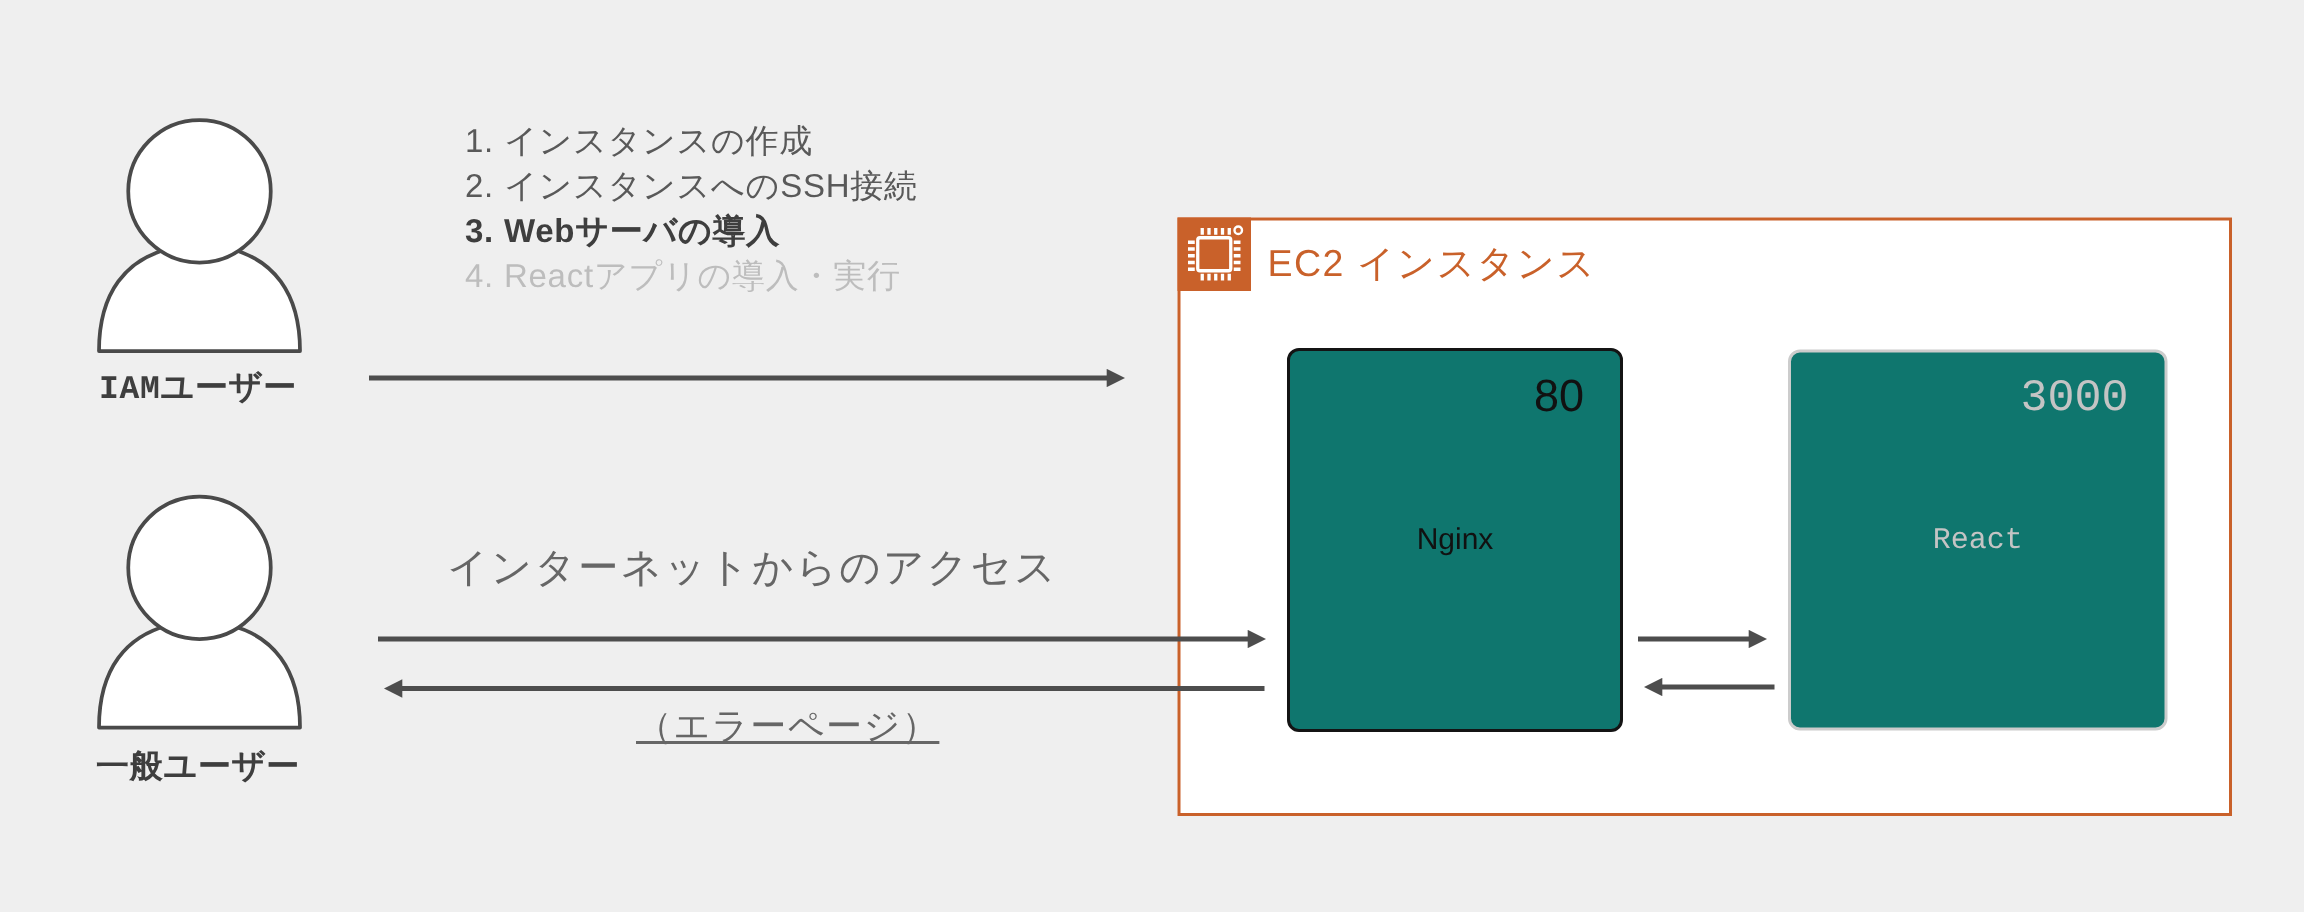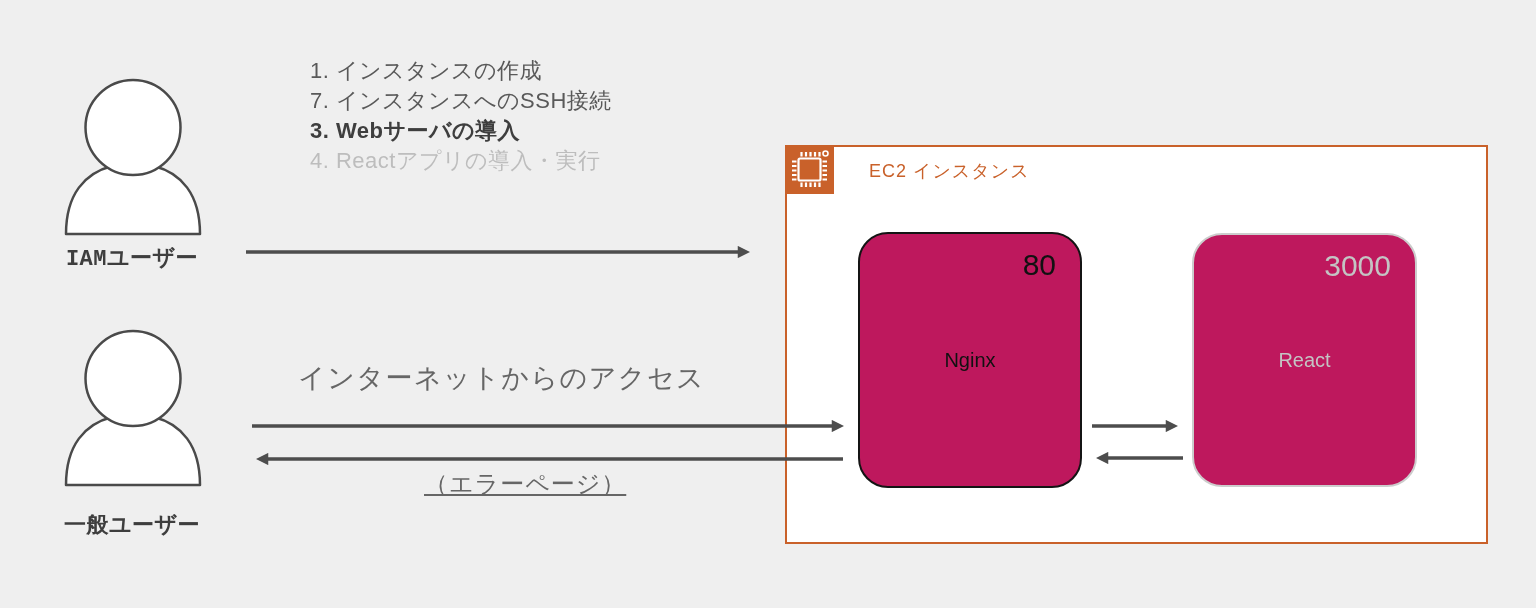--- a/index.html
+++ b/index.html
@@ -30,21 +30,21 @@
   .actor-label{
     position:absolute;left:32px;width:200px;text-align:center;
     font-size:22px;font-weight:bold;color:var(--dark);letter-spacing:.5px;font-family:Liberation Mono, monospace;
   }
 
   
   .setup{position:absolute;left:286px;top:56px;}
   .setup-title{
     font-size:26px;font-weight:bold;color:var(--dark);letter-spacing:1px;
   }
-  .setup-steps{margin-top:0;padding-left:24px;}
+  .setup-steps{margin-top:23px;padding-left:24px;}
   .step{font-size:22px;line-height:30px;color:var(--body);letter-spacing:.5px;}
   .step.bold{font-weight:bold;color:var(--dark);}
   .step.muted{color:var(--muted);}
 
   
   .internet-label{
     position:absolute;left:298px;top:360px;
     font-size:27px;color:#666;letter-spacing:1.5px;
   }
   .error-label{
@@ -57,35 +57,36 @@
     position:absolute;left:785px;top:145px;width:703px;height:399px;
     box-sizing:border-box;
     background:#ffffff;border:2px solid var(--accent);
   }
   .ec2-icon{
     position:absolute;left:-2px;top:-2px;width:49px;height:49px;
     background:var(--accent);
   }
   .ec2-label{
     position:absolute;left:58px;top:12px;
-    font-size:18px;color:var(--accent);letter-spacing:1px;margin-left:24px;
+    font-size:25px;color:var(--accent);letter-spacing:1px;
   }
 
   
   .service-box{
-    position:absolute;box-sizing:border-box;background:#be185d;
-    border-radius:30px;display:flex;align-items:center;justify-content:center;text-align:center;
+    position:absolute;box-sizing:border-box;background:#0f766e;
+    border-radius:8px;display:flex;align-items:center;justify-content:center;text-align:center;
   }
   .service-box.nginx{
     left:858px;top:232px;width:224px;height:256px;
     border:2.5px solid var(--nginx-border);
   }
   .service-box.react{
-    left:1192px;top:233px;width:225px;height:254px;
+    left:1192px;top:233px;width:253px;height:254px;
     border:2.5px solid var(--muted-border);
+    font-family:Liberation Mono, monospace;
   }
   .service-name{font-size:20px;color:#111;}
   .service-port{
     position:absolute;top:14px;right:24px;font-size:30px;color:#111;
   }
   .service-box.react .service-name,
   .service-box.react .service-port{color:#C4C4C4;}
 
   .arrow-layer{
     position:absolute;left:0;top:0;width:1536px;height:608px;
@@ -100,26 +101,26 @@
   <svg class="actor-icon" style="left:62px;top:78px;" viewBox="0 0 142 158">
     <path d="M4 156 C4 116 23 95 50 88 L92 88 C119 95 138 116 138 156 Z" fill="#ffffff" stroke="#4A4A4A" stroke-width="2.5" stroke-linejoin="round"></path>
     <circle cx="71" cy="49.5" r="47.5" fill="#ffffff" stroke="#4A4A4A" stroke-width="2.5"></circle>
   </svg>
   <div class="actor-label" style="top:243px;">IAMユーザー</div>
 
   <svg class="actor-icon" style="left:62px;top:329px;" viewBox="0 0 142 158">
     <path d="M4 156 C4 116 23 95 50 88 L92 88 C119 95 138 116 138 156 Z" fill="#ffffff" stroke="#4A4A4A" stroke-width="2.5" stroke-linejoin="round"></path>
     <circle cx="71" cy="49.5" r="47.5" fill="#ffffff" stroke="#4A4A4A" stroke-width="2.5"></circle>
   </svg>
-  <div class="actor-label" style="top:496px;margin-top:14px;">一般ユーザー</div>
+  <div class="actor-label" style="top:496px;">一般ユーザー</div>
 
   <div class="setup">
     <div class="setup-steps">
       <div class="step">1. インスタンスの作成</div>
-      <div class="step">7. インスタンスへのSSH接続</div>
+      <div class="step">2. インスタンスへのSSH接続</div>
       <div class="step bold">3. Webサーバの導入</div>
       <div class="step muted">4. Reactアプリの導入・実行</div>
     </div>
   </div>
 
   <div class="internet-label">インターネットからのアクセス</div>
   <div class="error-label">（エラーページ）</div>
 
   <div class="ec2-box">
     <div class="ec2-icon">

